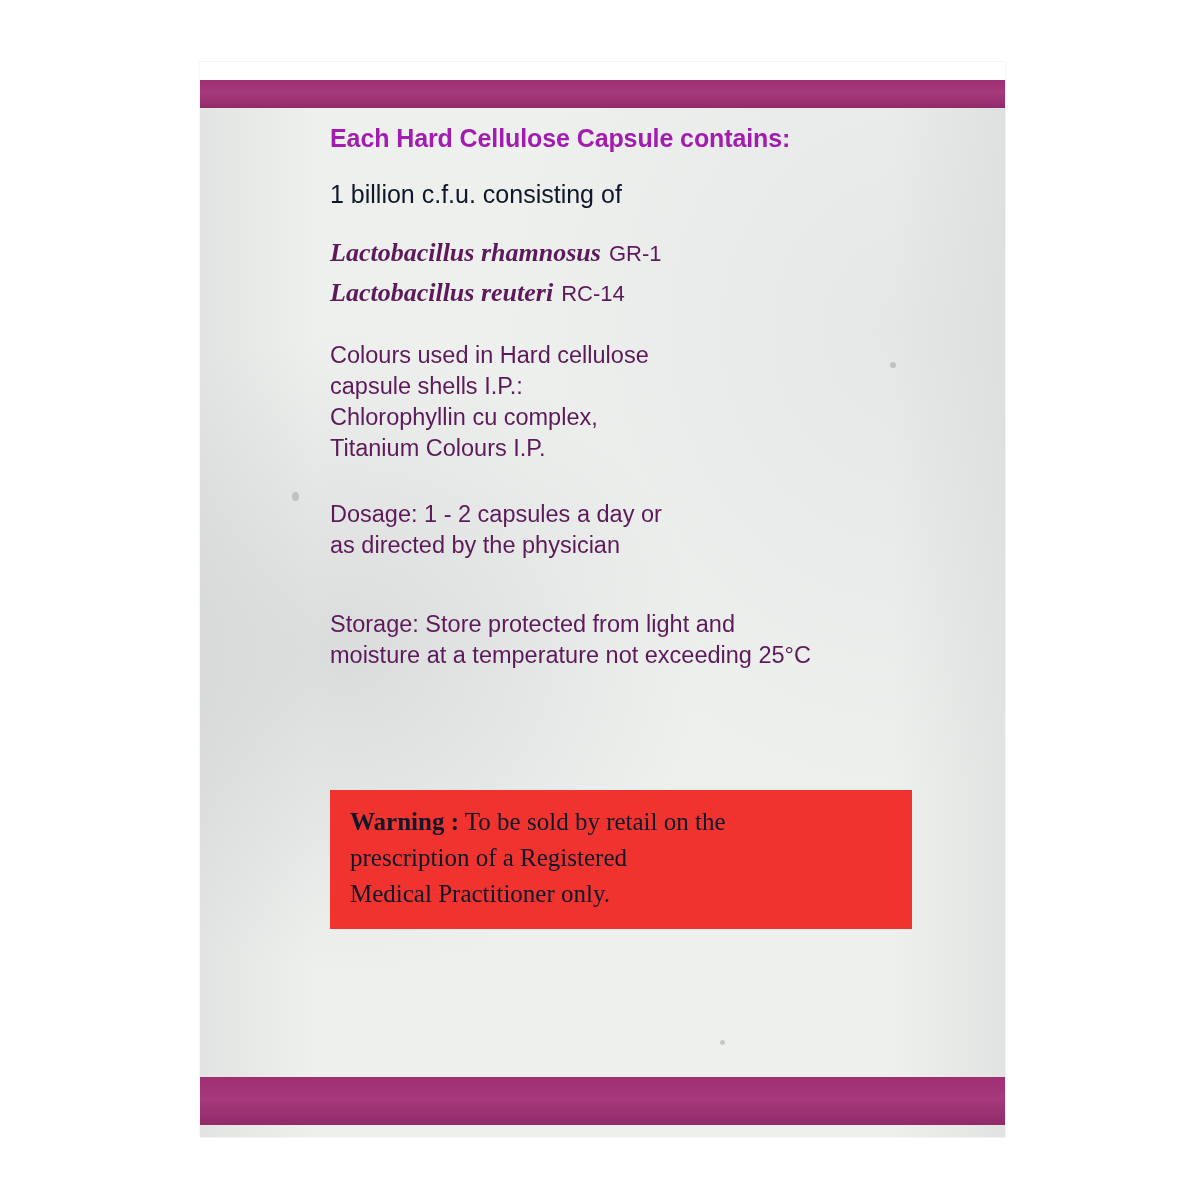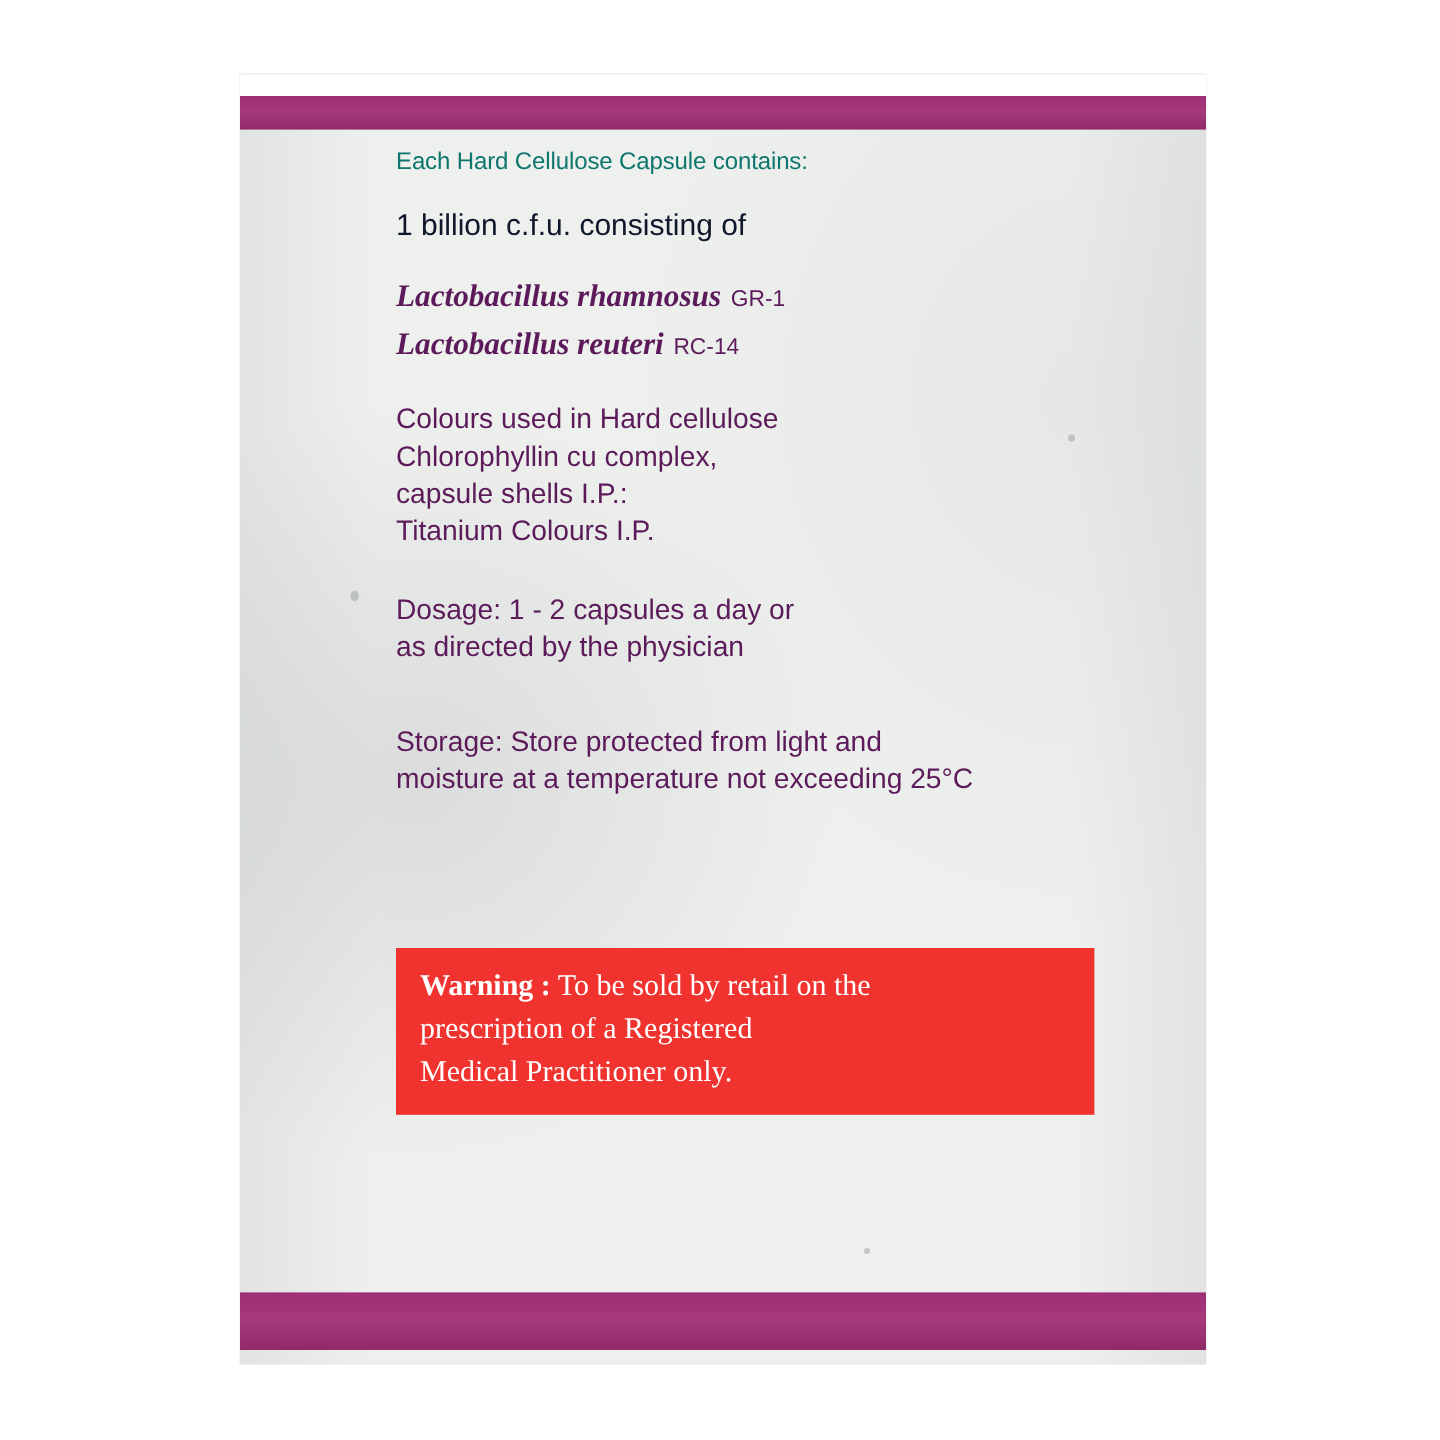--- a/index.html
+++ b/index.html
@@ -53,23 +53,23 @@
   }
 
   .content {
     position: absolute;
     left: 130px;
     top: 62px;
     width: 620px;
   }
 
   .heading {
-    color: #0f766e;
-    font-weight: normal;
-    font-size: 20px;
+    color: #a21caf;
+    font-weight: bold;
+    font-size: 25px;
     letter-spacing: -0.1px;
     margin: 0 0 24px 0;
   }
 
   .line {
     color: #0f172a;
     font-size: 25px;
     line-height: 1.38;
     margin: 0;
   }
@@ -83,21 +83,21 @@
     white-space: nowrap;
   }
   .organism .sci {
     font-family: "Liberation Serif", serif;
     font-style: italic;
     font-weight: bold;
     font-size: 26px;
   }
   .organism .strain {
     font-family: "Liberation Sans", sans-serif;
-    font-size: 19px;
+    font-size: 22px;
     padding-left: 8px;
   }
 
   .block {
     color: #5d1a5a;
     font-size: 23.5px;
     line-height: 1.33;
     margin: 0;
   }
   .gap-colours { margin-top: 32px; }
@@ -108,21 +108,21 @@
     position: absolute;
     left: 130px;
     top: 728px;
     width: 582px;
     background: #f0332f;
     padding: 14px 16px 18px 20px;
     box-sizing: border-box;
   }
   .warning p {
     margin: 0;
-    color: #ffffff;
+    color: #0f172a;
     font-family: "Liberation Serif", serif;
     font-size: 25px;
     line-height: 1.43;
   }
   .warning .wlabel { font-weight: bold; }
 
   .trademark {
     position: absolute;
     left: 72px;
     top: 925px;
@@ -166,22 +166,22 @@
     <p class="organism">
       <span class="sci">Lactobacillus rhamnosus</span><span class="strain">GR-1</span>
     </p>
 
     <p class="organism" style="margin-bottom:4px;">
       <span class="sci">Lactobacillus reuteri</span><span class="strain">RC-14</span>
     </p>
 
     <div class="gap-colours">
       <p class="block">Colours used in Hard cellulose</p>
+      <p class="block">capsule shells I.P.:</p>
       <p class="block">Chlorophyllin cu complex,</p>
-      <p class="block">capsule shells I.P.:</p>
       <p class="block">Titanium Colours I.P.</p>
     </div>
 
     <div class="gap-dosage">
       <p class="block">Dosage: 1 - 2 capsules a day  or</p>
       <p class="block">as directed by the physician</p>
     </div>
 
     <div class="gap-storage">
       <p class="block">Storage: Store protected from light and</p>

